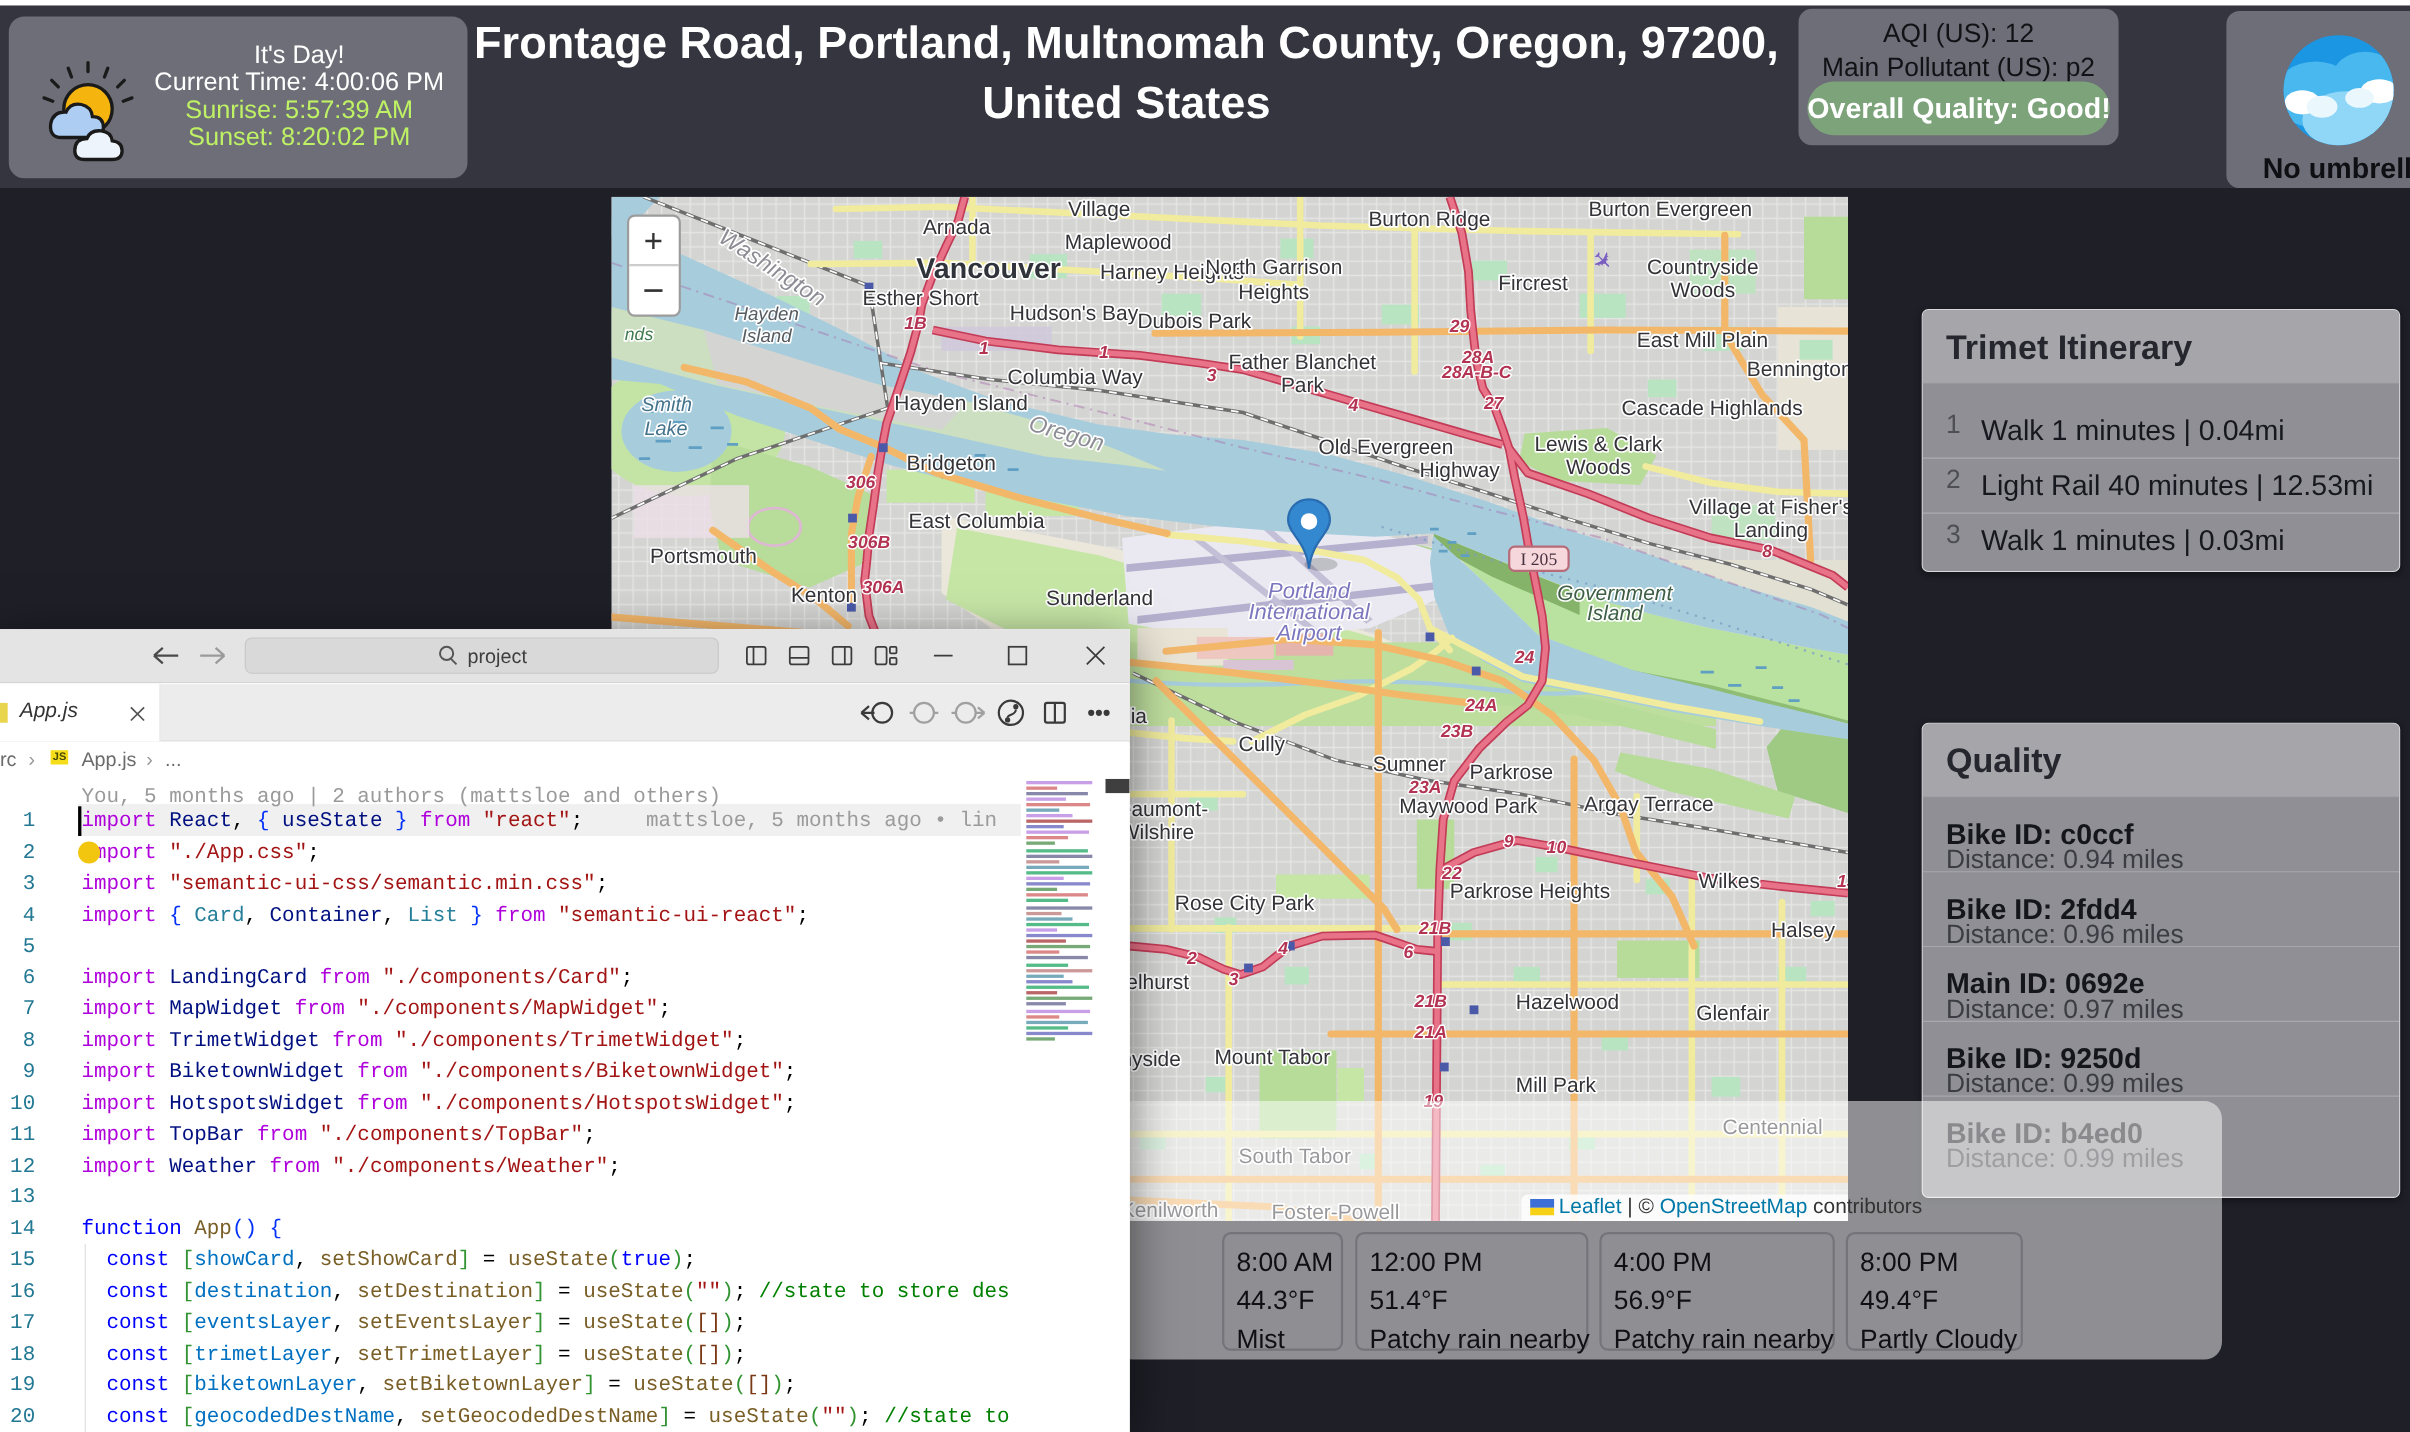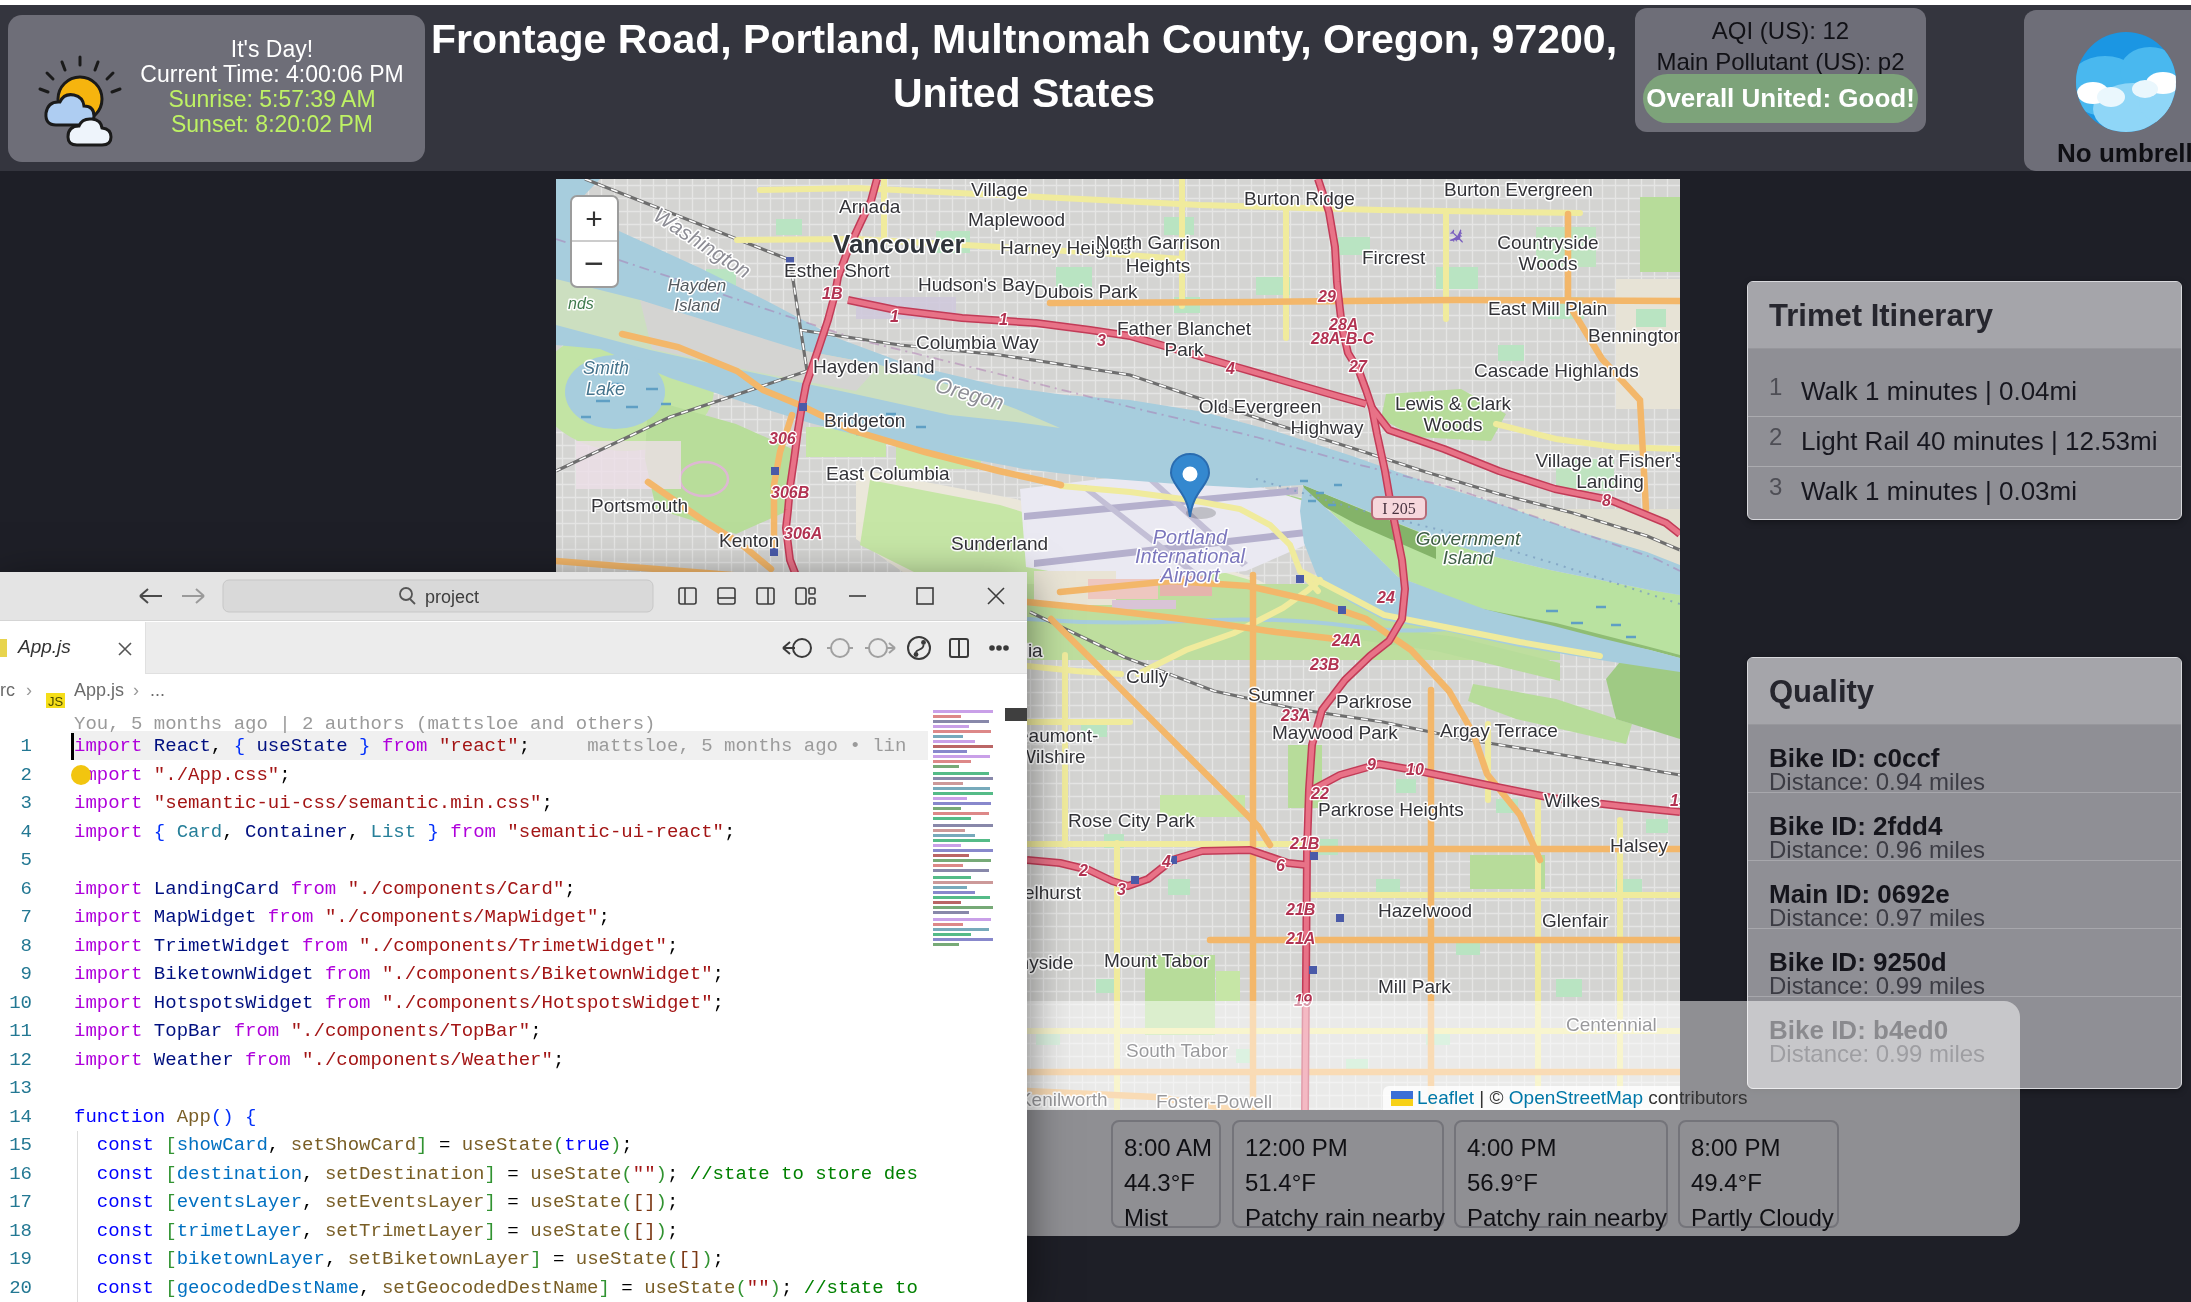--- a/index.html
+++ b/index.html
@@ -66,21 +66,21 @@
   </svg>
   <div class="txt">It's Day!<br>Current Time: 4:00:06 PM<br><span class="dark">Sunrise: 5:57:39 AM<br>Sunset: 8:20:02 PM</span></div>
 </div>
 <div id="title">
     <div>Frontage Road, Portland, Multnomah County, Oregon, 97200,</div>
     <div>United States</div>
   </div>
 <div id="aqibox">
   <div class="l1">AQI (US): 12</div>
   <div class="l2">Main Pollutant (US): p2</div>
-  <div id="aqipill">Overall United: Good!</div>
+  <div id="aqipill">Overall Quality: Good!</div>
 </div>
 <div id="umbbox">
   <svg width="102" height="102" viewBox="0 0 102 102" style="position:absolute;left:51px;top:21px;">
     <defs>
         <clipPath id="ucirc">
           <circle cx="51" cy="51" r="50"></circle>
         </clipPath>
       </defs>
     <g clip-path="url(#ucirc)">
       <rect width="102" height="102" fill="#1b96e3"></rect>
@@ -527,21 +527,21 @@
         <circle cx="305" cy="26" r="1.8" fill="#3a3a3a"></circle>
           <circle cx="312" cy="26" r="1.8" fill="#3a3a3a"></circle>
           <circle cx="319" cy="26" r="1.8" fill="#3a3a3a"></circle>
       </g>
     </svg>
   </div>
 
   <div style="position:absolute;left:0;top:103px;width:1027px;height:33px;background:#ffffff;font-size:18px;color:#6b6b6b;">
     <span style="position:absolute;left:0px;top:5px;">rc</span>
     <span style="position:absolute;left:26px;top:5px;color:#999;">›</span>
-    <span style="position:absolute;left:46px;top:18px;background:#f5de19;color:#4a4a00;font-size:13px;font-weight:normal;padding:1px 2px;">JS</span>
+    <span style="position:absolute;left:46px;top:7px;background:#f5de19;color:#4a4a00;font-size:10px;font-weight:bold;padding:1px 2px;">JS</span>
     <span style="position:absolute;left:74px;top:5px;">App.js</span>
     <span style="position:absolute;left:133px;top:5px;color:#999;">›</span>
     <span style="position:absolute;left:150px;top:5px;">...</span>
   </div>
 
   <div id="ed" style="position:absolute;left:0;top:136px;width:1027px;height:594px;background:#ffffff;overflow:hidden;font-family:'Liberation Mono',monospace;font-size:19px;line-height:29px;white-space:pre;">
     <div style="position:absolute;left:71px;top:23px;width:857px;height:29px;background:#f0f0f0;"></div>
     <div style="position:absolute;left:0;top:2px;width:930px;overflow:hidden;color:#9a9a9a;font-size:19px;"><span style="margin-left:74px;">You, 5 months ago | 2 authors (mattsloe and others)</span></div>
     <div style="position:absolute;left:0;top:24.0px;width:930px;height:29px;overflow:hidden;"><span style="display:inline-block;width:32px;text-align:right;color:#237893;">1</span><span style="margin-left:42px;"><span style="color:#AF00DB">import</span><span style="color:#000000"> </span><span style="color:#001080">React</span><span style="color:#000000">, </span><span style="color:#0431FA">{</span><span style="color:#000000"> </span><span style="color:#001080">useState</span><span style="color:#000000"> </span><span style="color:#0431FA">}</span><span style="color:#000000"> </span><span style="color:#AF00DB">from</span><span style="color:#000000"> </span><span style="color:#A31515">"react"</span><span style="color:#000000">;</span><span style="color:#000000">     </span><span style="color:#9b9b9b">mattsloe, 5 months ago • lin</span></span></div>
     <div style="position:absolute;left:0;top:52.5px;width:930px;height:29px;overflow:hidden;"><span style="display:inline-block;width:32px;text-align:right;color:#237893;">2</span><span style="margin-left:42px;"><span style="color:#AF00DB">import</span><span style="color:#000000"> </span><span style="color:#A31515">"./App.css"</span><span style="color:#000000">;</span></span></div>

